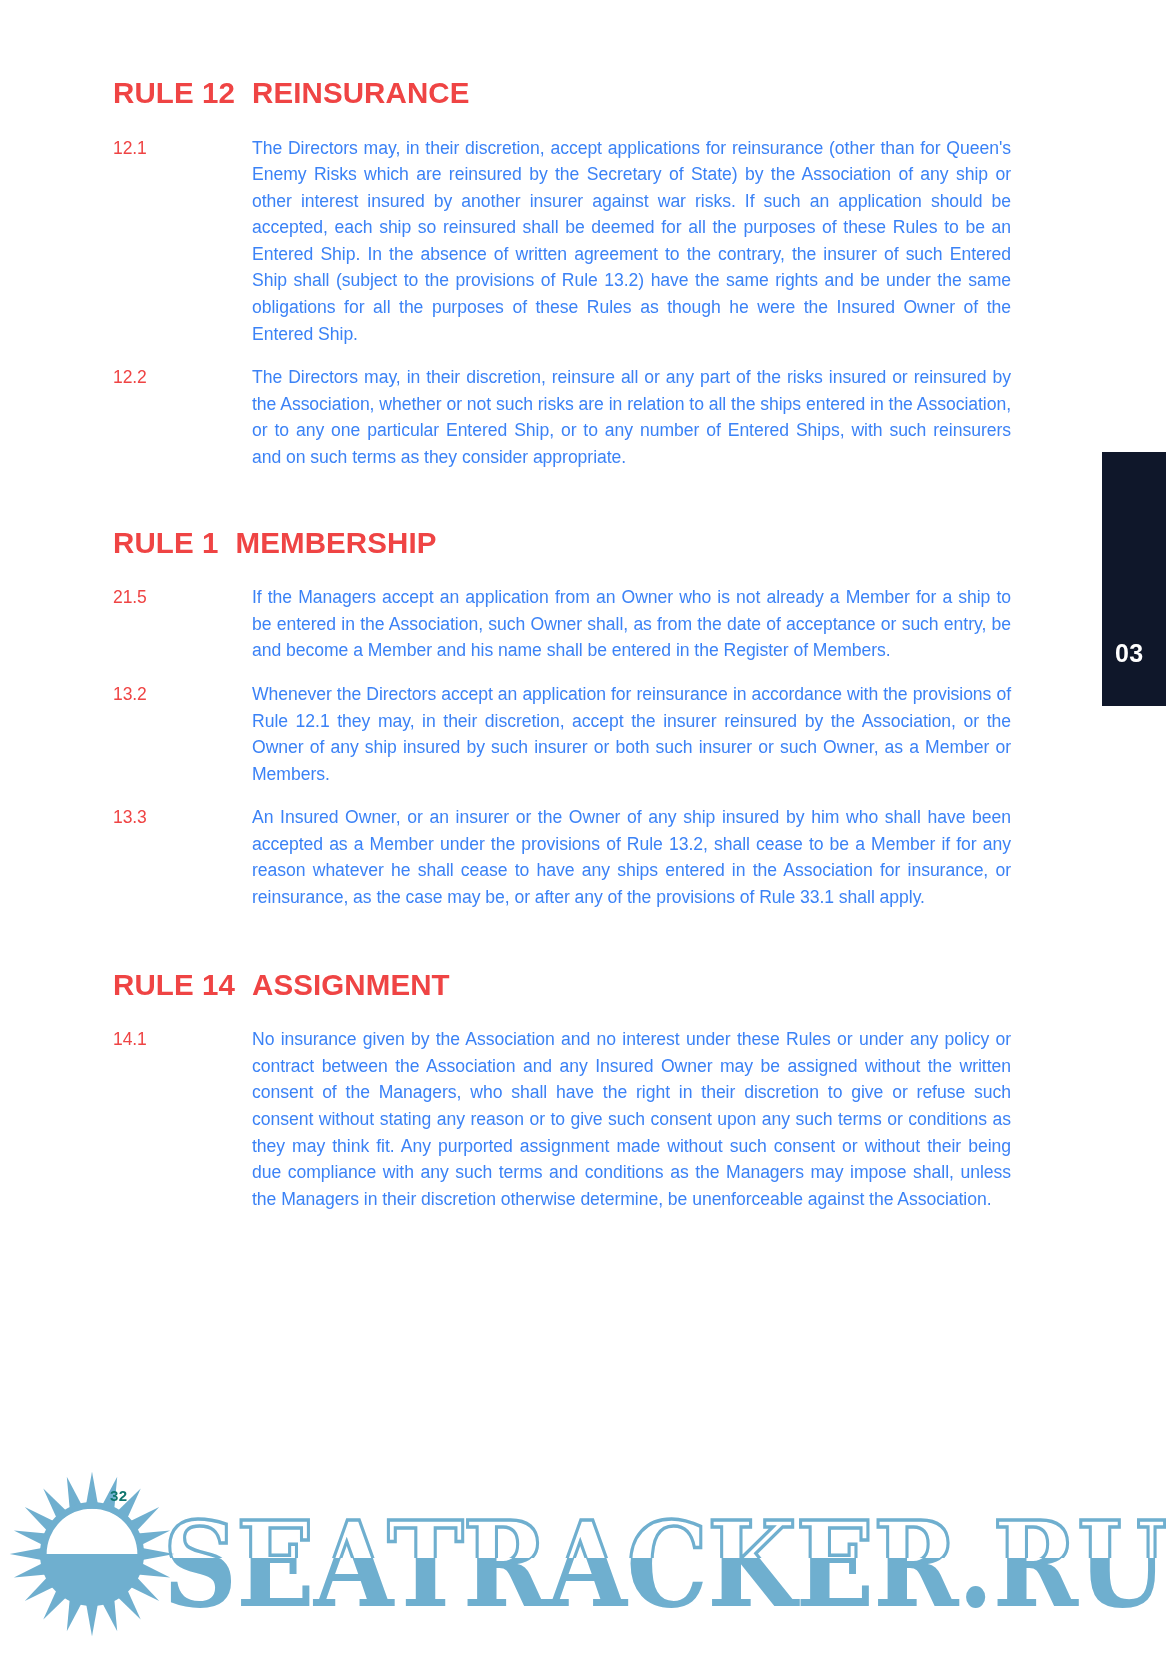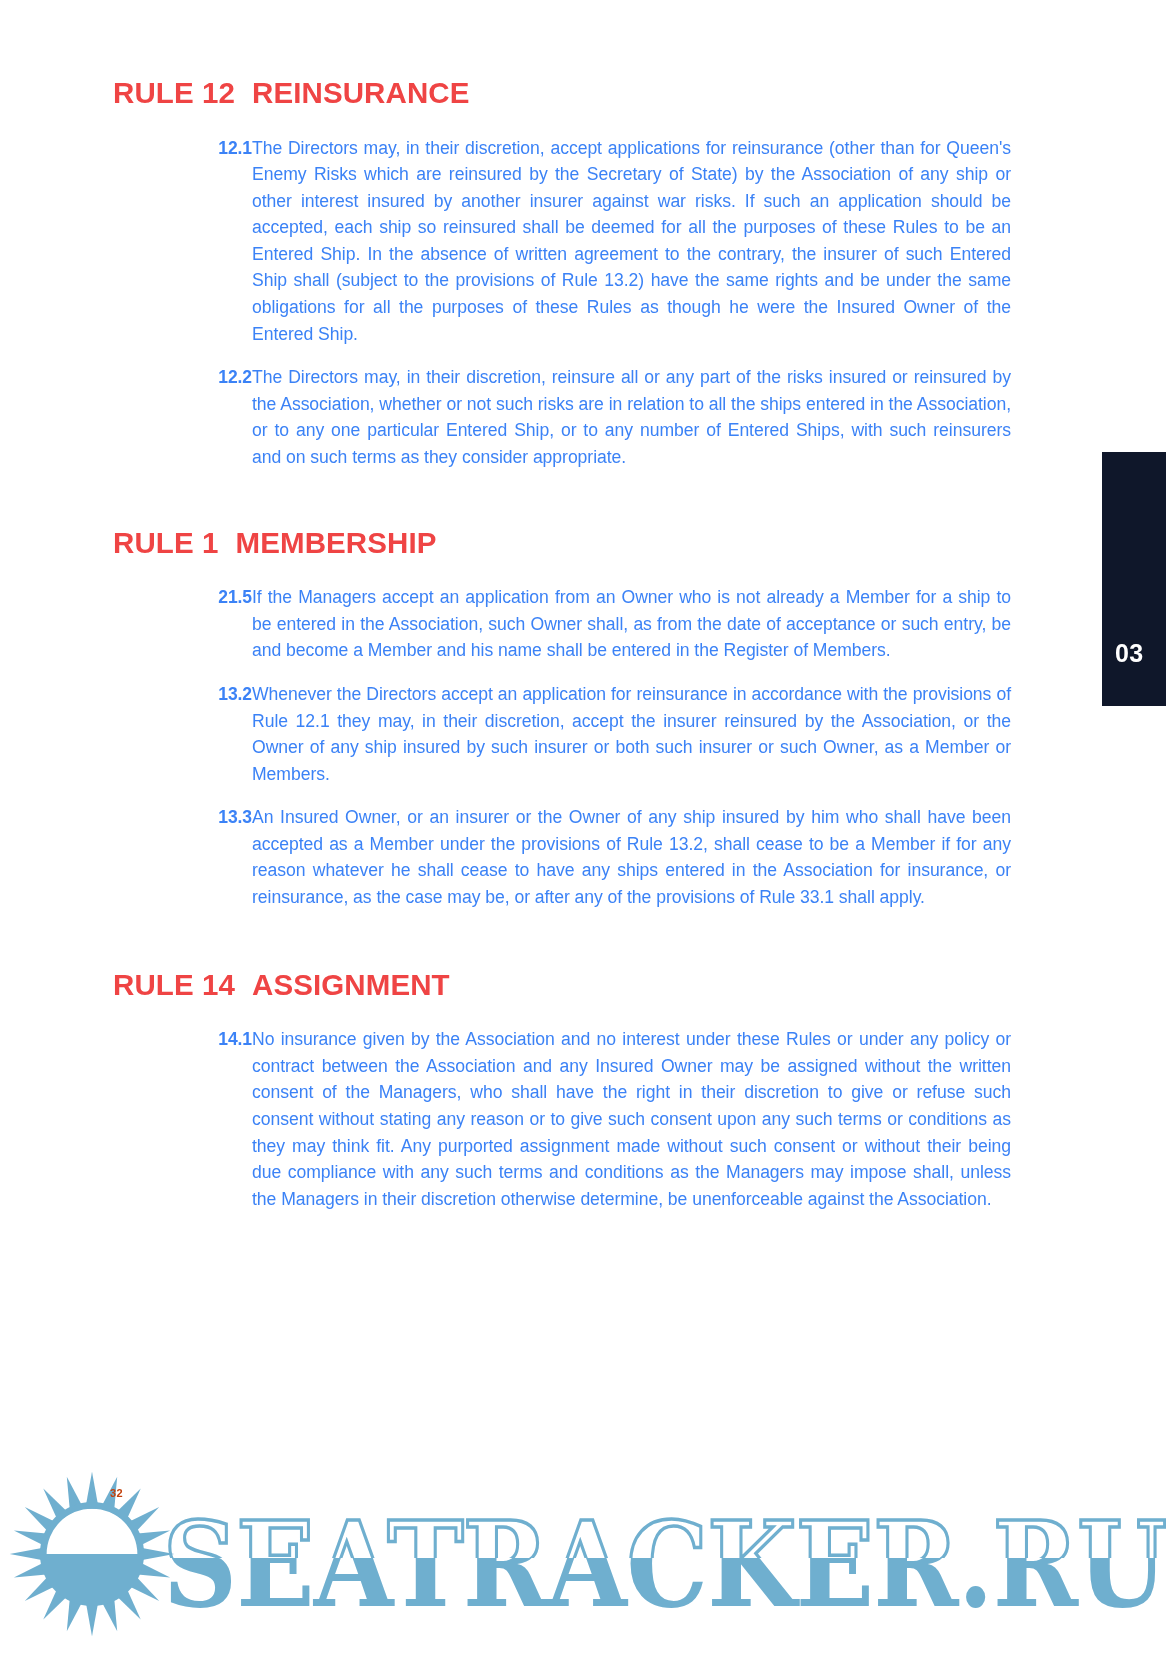--- a/index.html
+++ b/index.html
@@ -41,25 +41,24 @@
   .gap-after-heading { height: 27px; }
 
   .clause {
     display: flex;
     align-items: flex-start;
     margin: 0 0 17px 0;
   }
   .clause-num {
     flex: 0 0 139px;
     font-size: 17.5px;
-    font-weight: bold;
-    color: #3b82f6;
+    font-weight: normal;
+    color: #ef4444;
     line-height: 26.6px;
     letter-spacing: -0.1px;
-    text-align: right;
   }
   .clause-body {
     flex: 1 1 auto;
     font-size: 17.6px;
     color: #3b82f6;
     line-height: 26.6px;
     text-align: justify;
     text-justify: inter-word;
     letter-spacing: -0.05px;
     hyphens: none;
@@ -85,23 +84,23 @@
     font-size: 25px;
     font-weight: bold;
     letter-spacing: 0.4px;
   }
 
   
   #page-number {
     position: absolute;
     left: 110px;
     top: 1487px;
-    font-size: 11px;
-    font-weight: bold;
-    color: #c2410c;
+    font-size: 15px;
+    font-weight: bold;
+    color: #0f766e;
     letter-spacing: 0.3px;
   }
 
   
   #watermark {
     position: absolute;
     left: 0;
     top: 1466px;
     width: 1166px;
     height: 255px;

